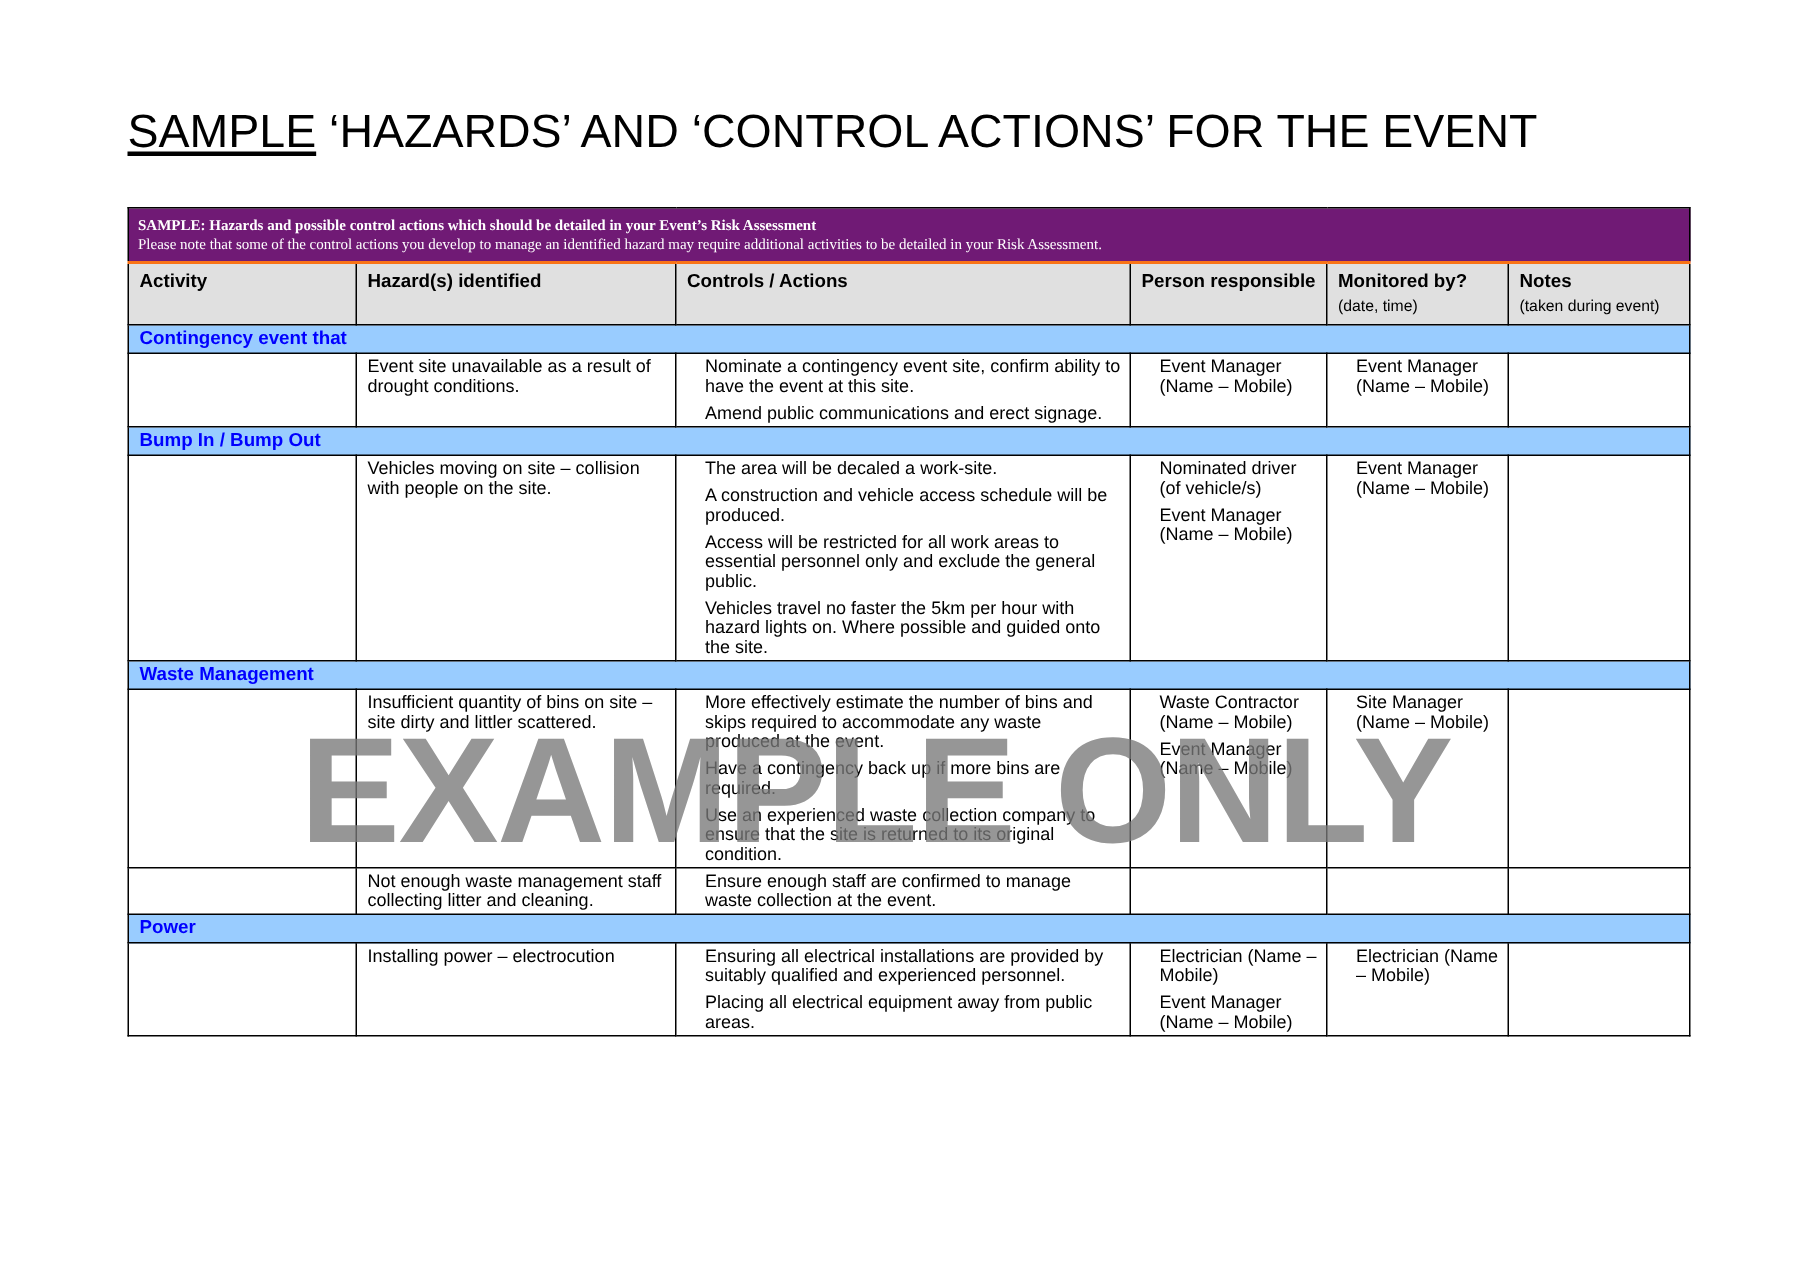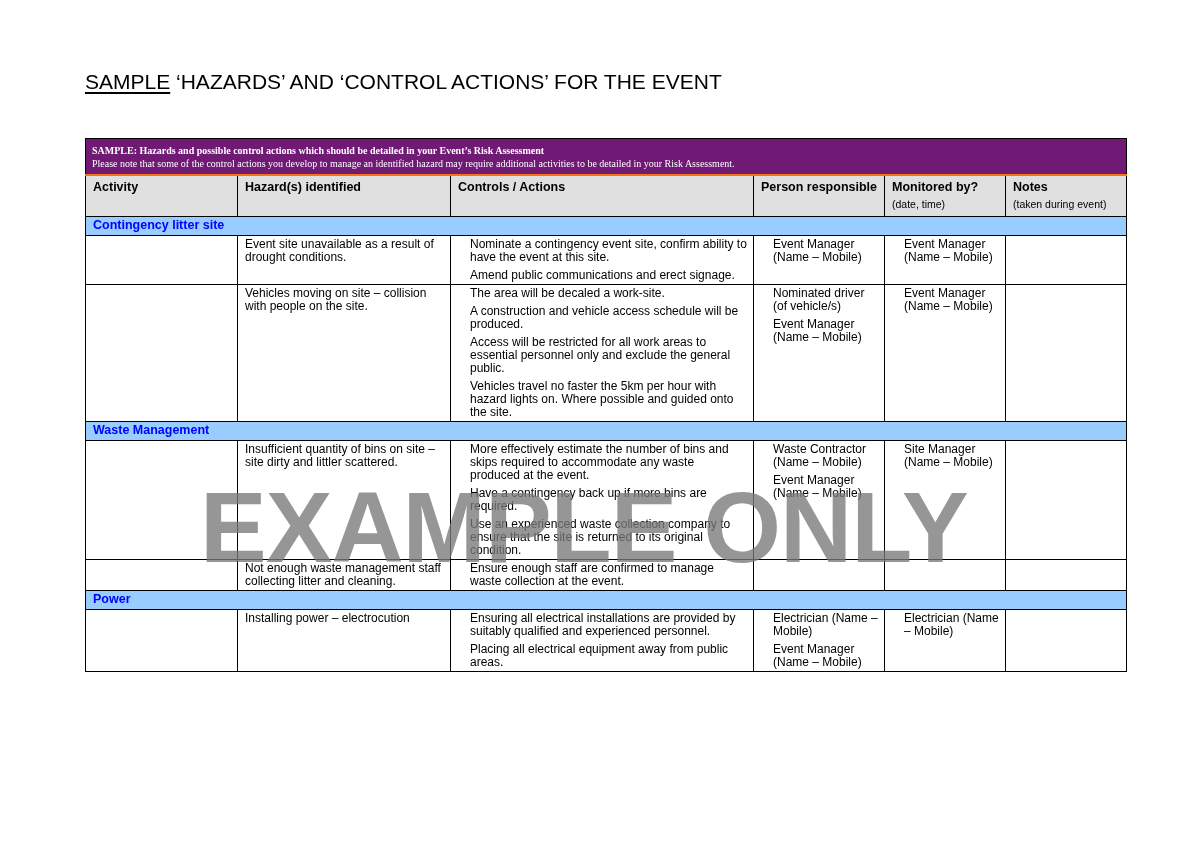--- a/index.html
+++ b/index.html
@@ -12,21 +12,21 @@
       height: 849px;
       position: relative;
       overflow: hidden;
       font-family: "Liberation Sans", sans-serif;
       color: #000;
     }
     .page-title {
       position: absolute;
       left: 85px;
       top: 70px;
-      font-size: 21px;
+      font-size: 31px;
       font-weight: normal;
       letter-spacing: 0px;
       white-space: nowrap;
       margin: 0;
       text-align: center;
     }
     .page-title .u {
       text-decoration: underline;
       text-underline-offset: 3px;
     }
@@ -123,36 +123,39 @@
     </tr>
     <tr class="hdr">
       <th><span>Activity</span><span class="sub"></span></th>
       <th><span>Hazard(s) identified</span><span class="sub"></span></th>
       <th><span>Controls / Actions</span><span class="sub"></span></th>
       <th><span>Person responsible</span><span class="sub"></span></th>
       <th><span>Monitored by?</span><span class="sub">(date, time)</span></th>
       <th><span>Notes</span><span class="sub">(taken during event)</span></th>
     </tr>
   <tr class="section">
-        <td colspan="6">Contingency litter site</td>
+        <td colspan="6">Contingency event that</td>
       </tr>
       <tr>
         <td class="cell"></td>
         <td class="cell">Event site unavailable as a result of drought conditions.</td>
         <td class="cell">
           <p>Nominate a contingency event site, confirm ability to have the event at this site.</p>
           <p>Amend public communications and erect signage.</p>
         </td>
         <td class="cell">
           <p>Event Manager (Name – Mobile)</p>
         </td>
         <td class="cell">
           <p>Event Manager (Name – Mobile)</p>
         </td>
         <td class="cell"></td>
+      </tr>
+      <tr class="section">
+        <td colspan="6">Bump In / Bump Out</td>
       </tr>
       <tr>
         <td class="cell"></td>
         <td class="cell">Vehicles moving on site – collision with people on the site.</td>
         <td class="cell">
           <p>The area will be decaled a work-site.</p>
           <p>A construction and vehicle access schedule will be produced.</p>
           <p>Access will be restricted for all work areas to essential personnel only and exclude the general public.</p>
           <p>Vehicles travel no faster the 5km per hour with hazard lights on. Where possible and guided onto the site.</p>
         </td>

